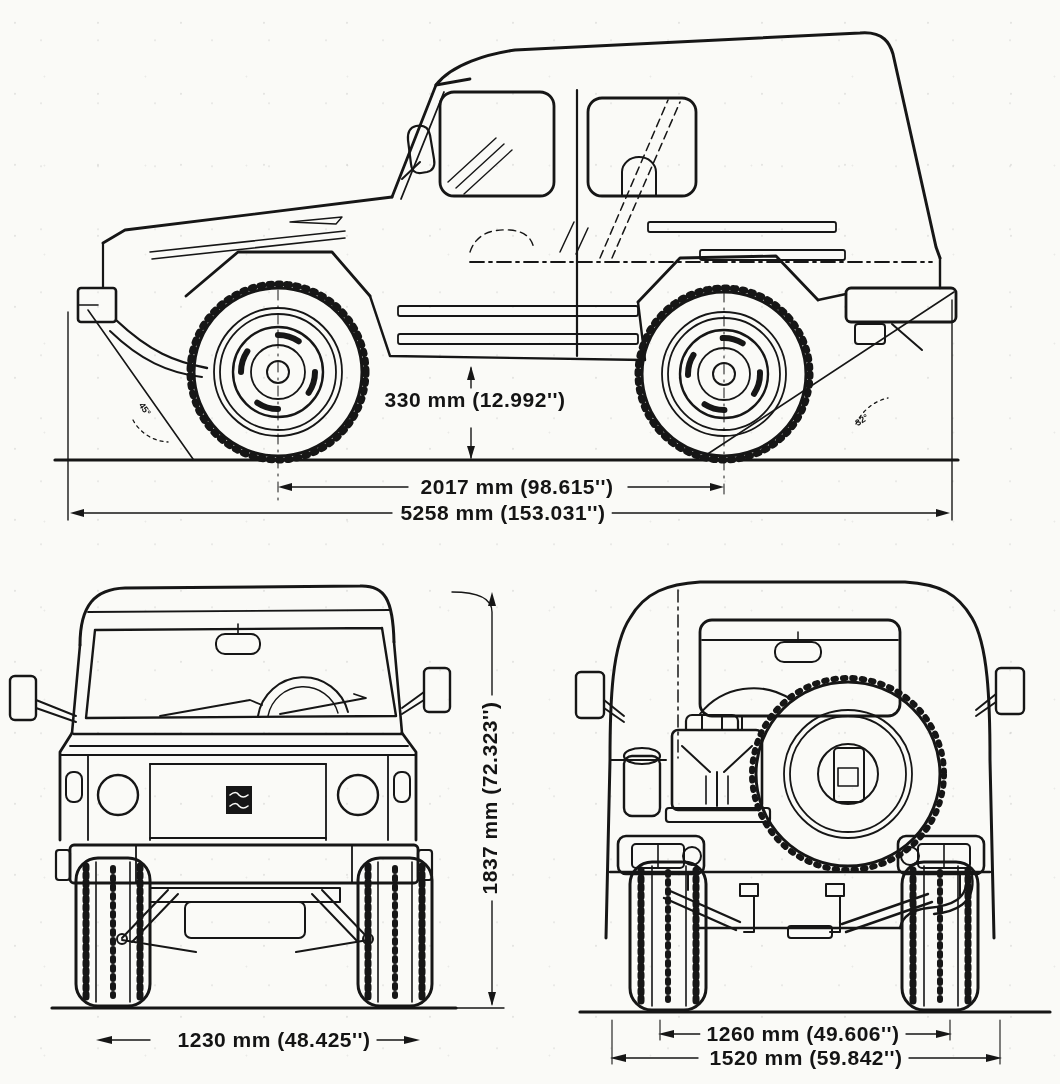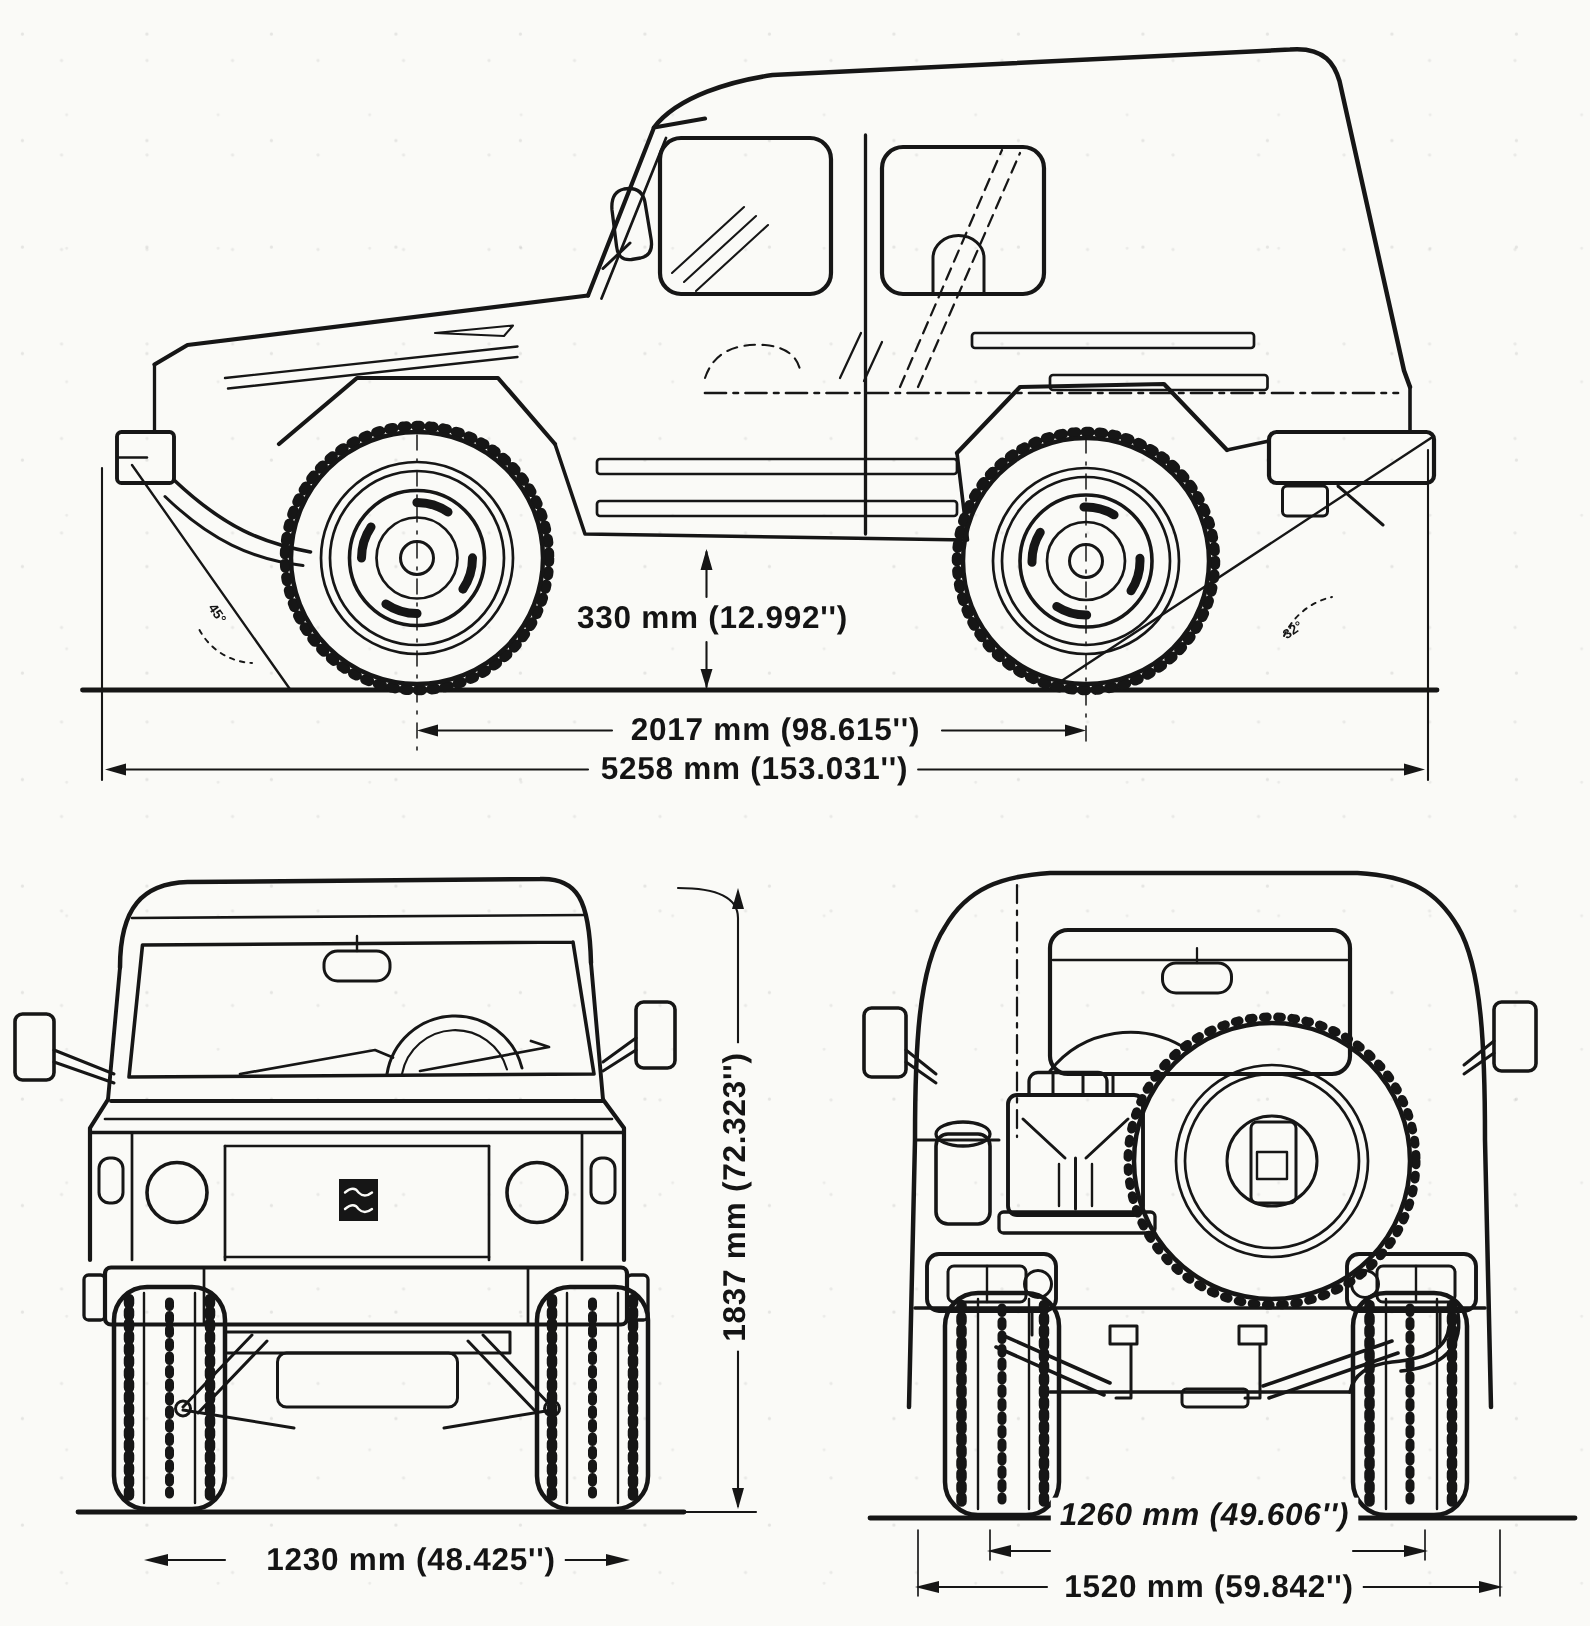--- a/index.html
+++ b/index.html
@@ -301,29 +301,29 @@
         <polygon points="658,1034 674,1030 674,1038" fill="#161616" stroke="none"></polygon>
         <polygon points="952,1034 936,1030 936,1038" fill="#161616" stroke="none"></polygon>
         <path d="M626 1058 H698 M906 1058 H988"></path>
         <polygon points="610,1058 626,1054 626,1062" fill="#161616" stroke="none"></polygon>
         <polygon points="1002,1058 986,1054 986,1062" fill="#161616" stroke="none"></polygon>
       </g>
     </g>
   </g>
 </svg>
 
-<div class="dim-label" style="left:475px;top:412px;">330 mm (12.992'')</div>
+<div class="dim-label" style="left:475px;top:400px;">330 mm (12.992'')</div>
 
 <div class="dim-label" style="left:517px;top:487px;">2017 mm (98.615'')</div>
 
 <div class="dim-label" style="left:503px;top:513px;">5258 mm (153.031'')</div>
 
 <div class="dim-label" style="left:253px;top:1040px;margin-left:21px;">1230 mm (48.425'')</div>
 
 <div class="dim-label vertical" style="left:490px;top:798px;">1837 mm (72.323'')</div>
 
-<div class="dim-label" style="left:803px;top:1010px;font-style:italic;">1260 mm (49.606'')</div>
+<div class="dim-label" style="left:803px;top:1034px;">1260 mm (49.606'')</div>
 
 <div class="dim-label" style="left:806px;top:1058px;text-align:center;">1520 mm (59.842'')</div>
 
 <div class="angle-label" style="left:138px;top:404px;transform:rotate(55deg);">45°</div>
 
 <div class="angle-label" style="left:855px;top:415px;transform:rotate(-34deg);">32°</div>
 
 </body></html>

